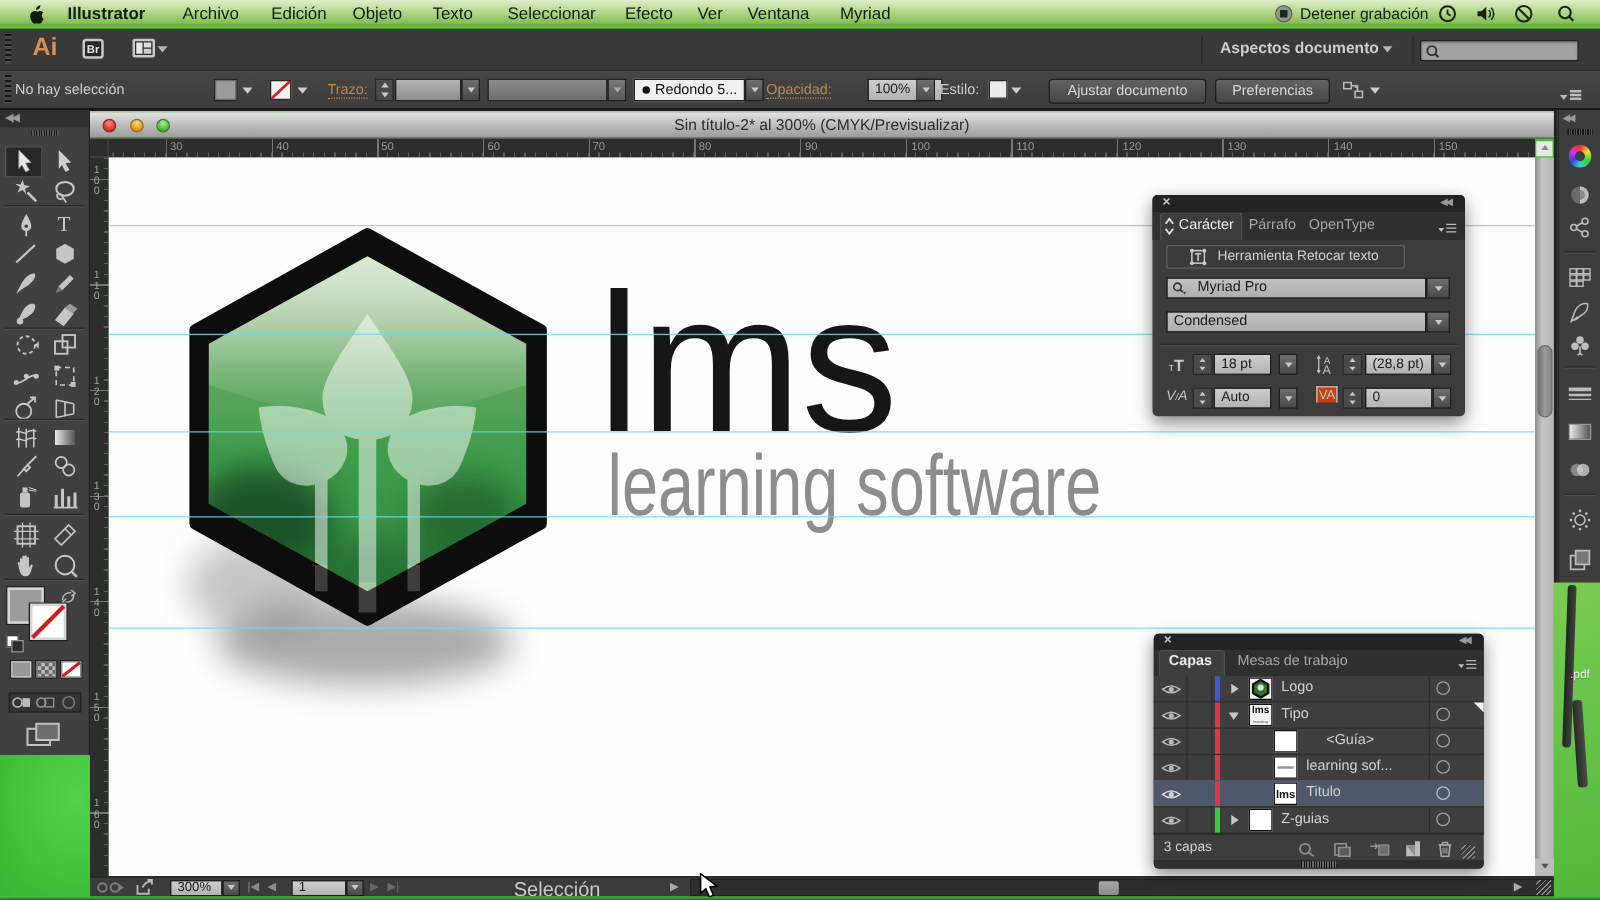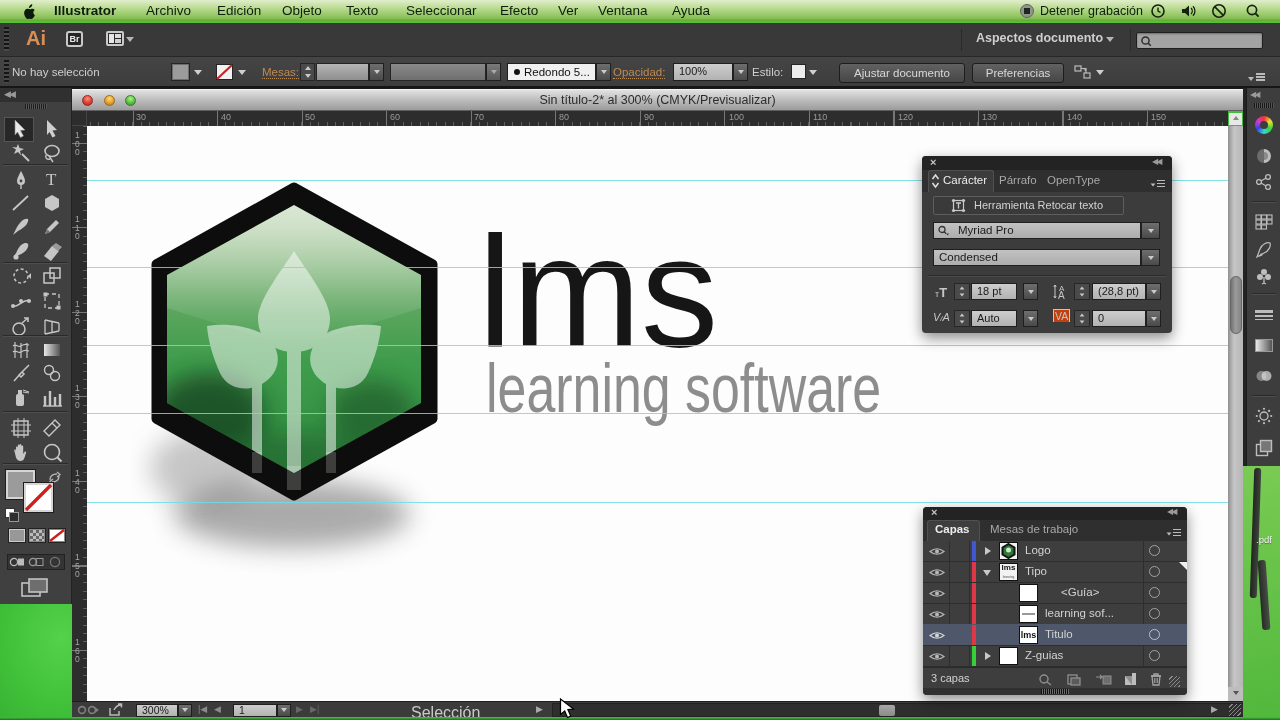--- a/index.html
+++ b/index.html
@@ -29,21 +29,21 @@
     </svg>
  <span class="abs" style="left:54px;top:3px;font-weight:bold">Illustrator</span>
  <span class="abs" style="left:146px;top:3px">Archivo</span>
  <span class="abs" style="left:217px;top:3px">Edición</span>
  <span class="abs" style="left:282px;top:3px">Objeto</span>
  <span class="abs" style="left:346px;top:3px">Texto</span>
  <span class="abs" style="left:406px;top:3px">Seleccionar</span>
  <span class="abs" style="left:500px;top:3px">Efecto</span>
  <span class="abs" style="left:558px;top:3px">Ver</span>
  <span class="abs" style="left:598px;top:3px">Ventana</span>
- <span class="abs" style="left:672px;top:3px">Ayuda</span>
+ <span class="abs" style="left:672px;top:3px">Myriad</span>
  <div class="abs" style="left:1020px;top:4px;width:14px;height:14px;border-radius:50%;background:#8e978a;border:1px solid #5c665a"></div>
  <div class="abs" style="left:1024px;top:8px;width:6px;height:6px;background:#20261e"></div>
  <span class="abs" style="left:1040px;top:4px;font-size:12.5px">Detener grabación</span>
  <svg class="abs" style="left:1150px;top:3px" width="16" height="16" viewBox="0 0 16 16">
       <circle cx="8" cy="8" r="6" fill="none" stroke="#16240f" stroke-width="1.6"></circle>
       <path d="M8 4.5V8l2.5 1.5" stroke="#16240f" stroke-width="1.4" fill="none"></path>
     </svg>
  <svg class="abs" style="left:1180px;top:3px" width="17" height="16" viewBox="0 0 17 16">
       <path fill="#16240f" d="M2 6h3l4-3.4v10.8L5 10H2z"></path>
       <path d="M11 5c1.7 1.7 1.7 4.3 0 6M13 3.2c2.6 2.6 2.6 6.9 0 9.6" stroke="#16240f" stroke-width="1.3" fill="none"></path>
@@ -83,40 +83,40 @@
 <div class="abs" style="left:0;top:57px;width:1280px;height:31px;background:linear-gradient(#454545,#3d3d3d);border-bottom:2px solid #161616">
  <div class="abs" style="left:4px;top:3px;width:5px;height:23px;background:repeating-linear-gradient(180deg,#151515 0 2px,#4a4a4a 2px 4px)"></div>
  <span class="abs" style="left:12px;top:9px;font-size:11.5px;color:#cfcfcf">No hay selección</span>
  <div class="abs" style="left:172px;top:7px;width:17px;height:16px;background:#9b9b9b;border:1px solid #6e6e6e;box-shadow:0 0 0 1px #252525"></div>
  <div class="abs tri-d" style="left:194px;top:13px"></div>
  <div class="abs" style="left:216px;top:7px;width:17px;height:16px;background:#f2f2f2;border:1px solid #252525"></div>
  <svg class="abs" style="left:216px;top:7px" width="17" height="16">
       <line x1="1" y1="15" x2="16" y2="1" stroke="#cc2222" stroke-width="2.2"></line>
     </svg>
  <div class="abs tri-d" style="left:238px;top:13px"></div>
- <span class="abs" style="left:262px;top:9px;font-size:11.5px;color:#bf8a50;border-bottom:1px dotted #bf8a50">Mesas:</span>
+ <span class="abs" style="left:262px;top:9px;font-size:11.5px;color:#bf8a50;border-bottom:1px dotted #bf8a50">Trazo:</span>
  <div class="abs stp" style="left:300px;top:6px;width:15px;height:18px">
       <div class="ut"></div>
       <div class="dt"></div>
     </div>
  <div class="abs" style="left:316px;top:6px;width:53px;height:18px;background:linear-gradient(#b6b6b6,#8e8e8e);border:1px solid #242424"></div>
  <div class="abs dbtn" style="left:369px;top:6px;width:15px;height:18px">
       <div class="dt"></div>
     </div>
  <div class="abs" style="left:390px;top:6px;width:96px;height:18px;background:linear-gradient(#8a8a8a,#6f6f6f);border:1px solid #242424"></div>
  <div class="abs dbtn" style="left:486px;top:6px;width:15px;height:18px;background:linear-gradient(#7a7a7a,#585858)">
       <div class="dt" style="border-top-color:#aaa"></div>
     </div>
  <div class="abs" style="left:507px;top:6px;width:89px;height:18px;background:#f0f0f0;border:1px solid #1f1f1f;color:#111;font-size:11.5px;line-height:16px;padding-left:16px">Redondo 5...</div>
  <div class="abs" style="left:514px;top:12px;width:6px;height:6px;border-radius:50%;background:#111"></div>
  <div class="abs dbtn" style="left:596px;top:6px;width:15px;height:18px">
       <div class="dt"></div>
     </div>
  <span class="abs" style="left:613px;top:9px;font-size:11.5px;color:#bf8a50;border-bottom:1px dotted #bf8a50">Opacidad:</span>
- <div class="abs fld" style="left:673px;top:6px;width:60px;height:18px">100%</div>
+ <div class="abs fld" style="left:694px;top:6px;width:60px;height:18px">100%</div>
  <div class="abs dbtn" style="left:733px;top:6px;width:15px;height:18px">
       <div class="dt"></div>
     </div>
  <span class="abs" style="left:752px;top:9px;font-size:11.5px;color:#cfcfcf">Estilo:</span>
  <div class="abs" style="left:791px;top:7px;width:15px;height:15px;background:#ececec;border:1px solid #252525"></div>
  <div class="abs tri-d" style="left:809px;top:13px"></div>
  <div class="abs" style="left:839px;top:6px;width:126px;height:20px;background:linear-gradient(#616161,#464646);border:1px solid #1d1d1d;border-radius:3px;color:#d8d8d8;font-size:11.5px;text-align:center;line-height:18px">Ajustar documento</div>
  <div class="abs" style="left:972px;top:6px;width:92px;height:20px;background:linear-gradient(#616161,#464646);border:1px solid #1d1d1d;border-radius:3px;color:#d8d8d8;font-size:11.5px;text-align:center;line-height:18px">Preferencias</div>
  <svg class="abs" style="left:1074px;top:8px" width="18" height="15" viewBox="0 0 18 15">
       <rect x="1" y="1" width="6" height="5" fill="none" stroke="#bbb" stroke-width="1.2"></rect>

